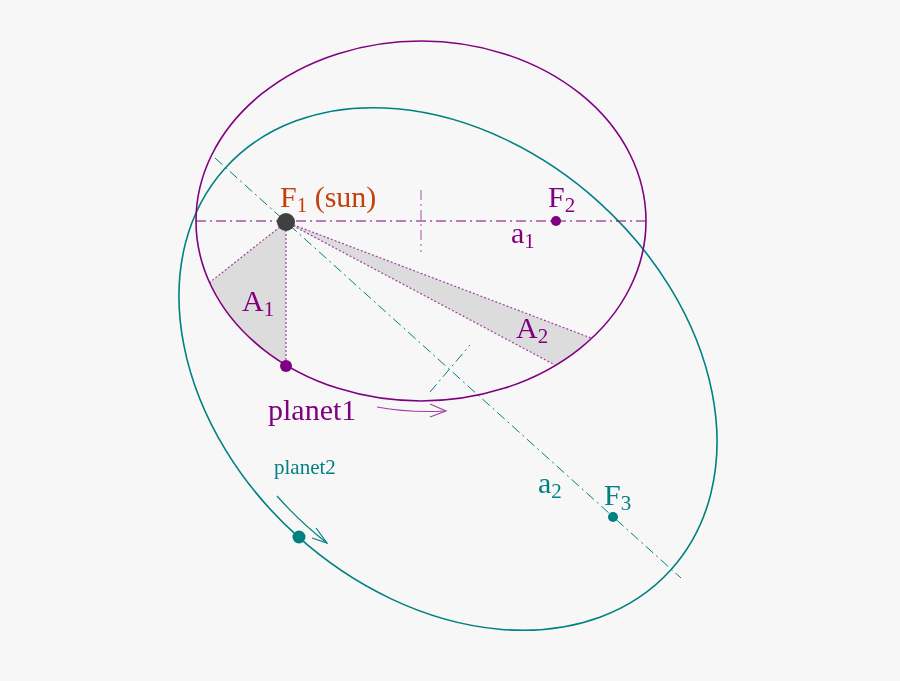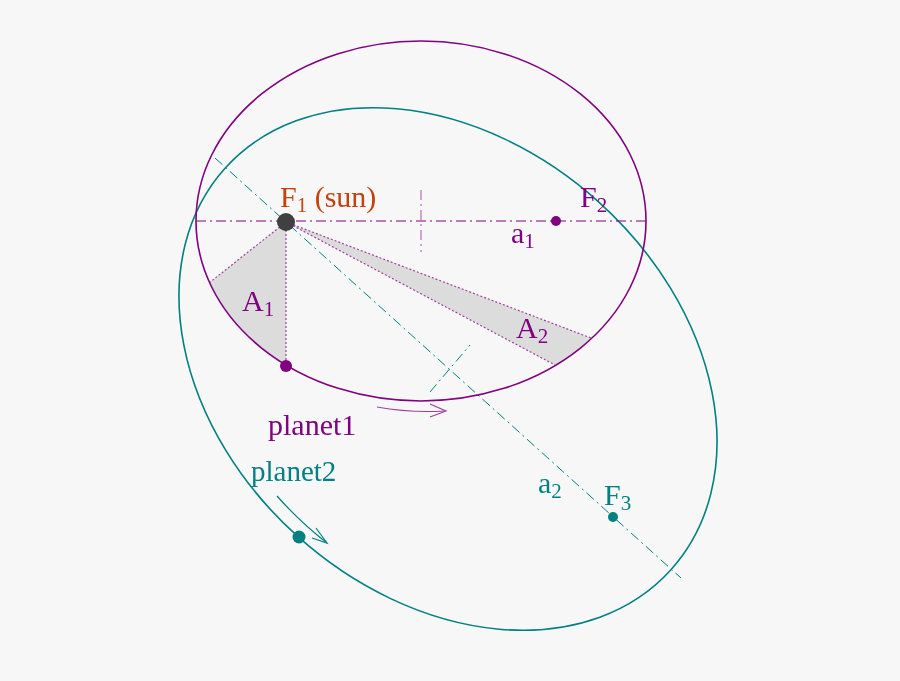--- a/index.html
+++ b/index.html
@@ -47,32 +47,32 @@
 
   <g stroke="#008080" stroke-width="1.2" fill="none">
     <path d="M277,496 Q300,522 327,543"></path>
     <path d="M316,528 L327,543 L312,538"></path>
   </g>
 </svg>
 
 <div class="lbl gray" style="left:280px;top:182px;font-size:30px;">
   <span>F</span><sub>1</sub><span> (sun)</span>
 </div>
-<div class="lbl purple" style="left:548px;top:182px;font-size:30px;margin-left:32px;">
+<div class="lbl purple" style="left:548px;top:182px;font-size:30px;">
   <span>F</span><sub>2</sub>
 </div>
 <div class="lbl purple" style="left:511px;top:218px;font-size:30px;">
   <span>a</span><sub>1</sub>
 </div>
 <div class="lbl purple" style="left:242px;top:286px;font-size:30px;">
   <span>A</span><sub>1</sub>
 </div>
 <div class="lbl purple" style="left:516px;top:313px;font-size:30px;">
   <span>A</span><sub>2</sub>
 </div>
-<div class="lbl purple" style="left:268px;top:395px;font-size:30px;margin-top:15px;">planet1</div>
-<div class="lbl teal" style="left:251px;top:457px;font-size:29px;text-align:center;">planet2</div>
+<div class="lbl purple" style="left:268px;top:395px;font-size:30px;">planet1</div>
+<div class="lbl teal" style="left:274px;top:457px;font-size:21px;text-align:center;">planet2</div>
 <div class="lbl teal" style="left:538px;top:468px;font-size:30px;">
   <span>a</span><sub>2</sub>
 </div>
 <div class="lbl teal" style="left:604px;top:480px;font-size:30px;">
   <span>F</span><sub>3</sub>
 </div>
 
 </body></html>

